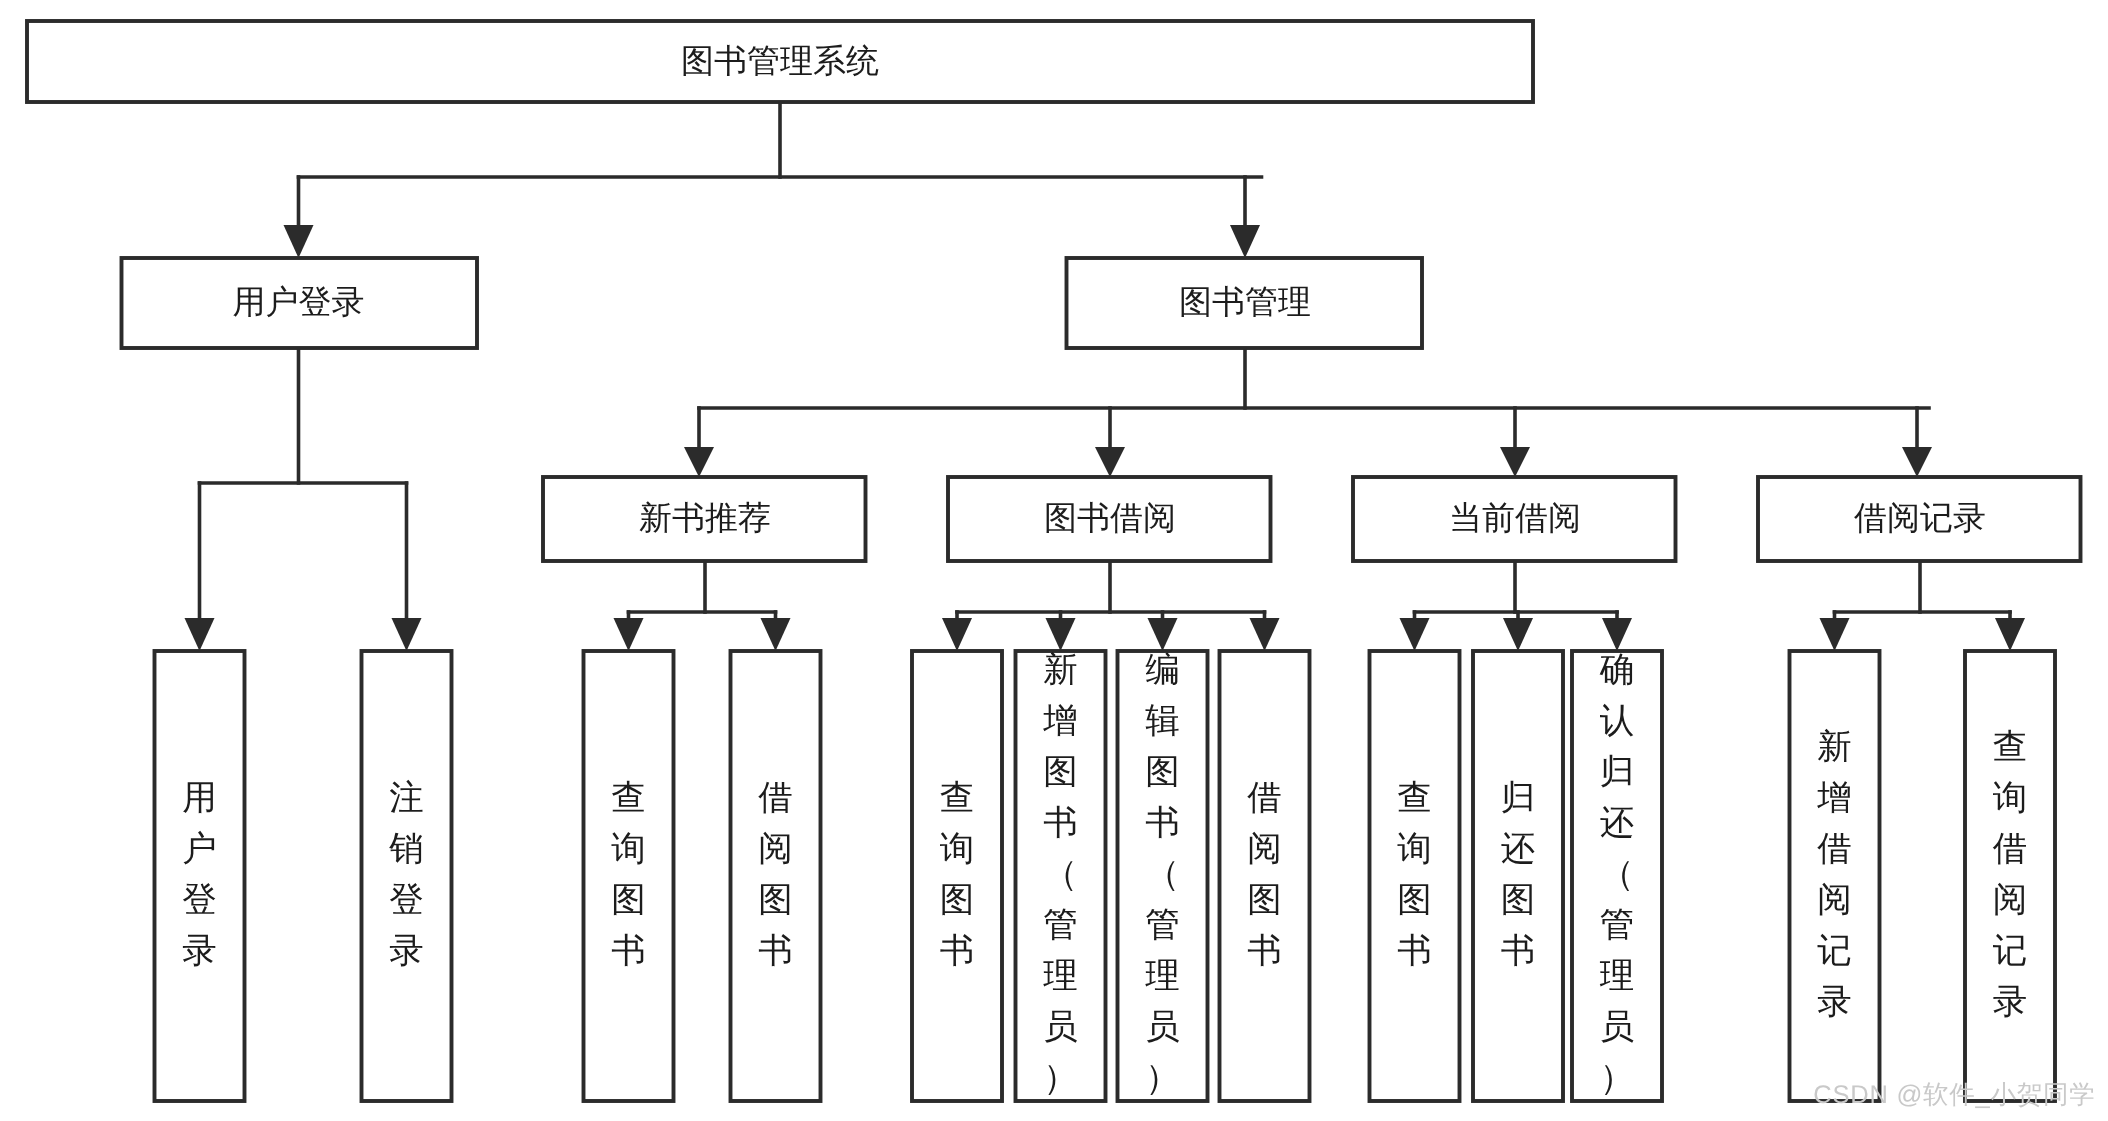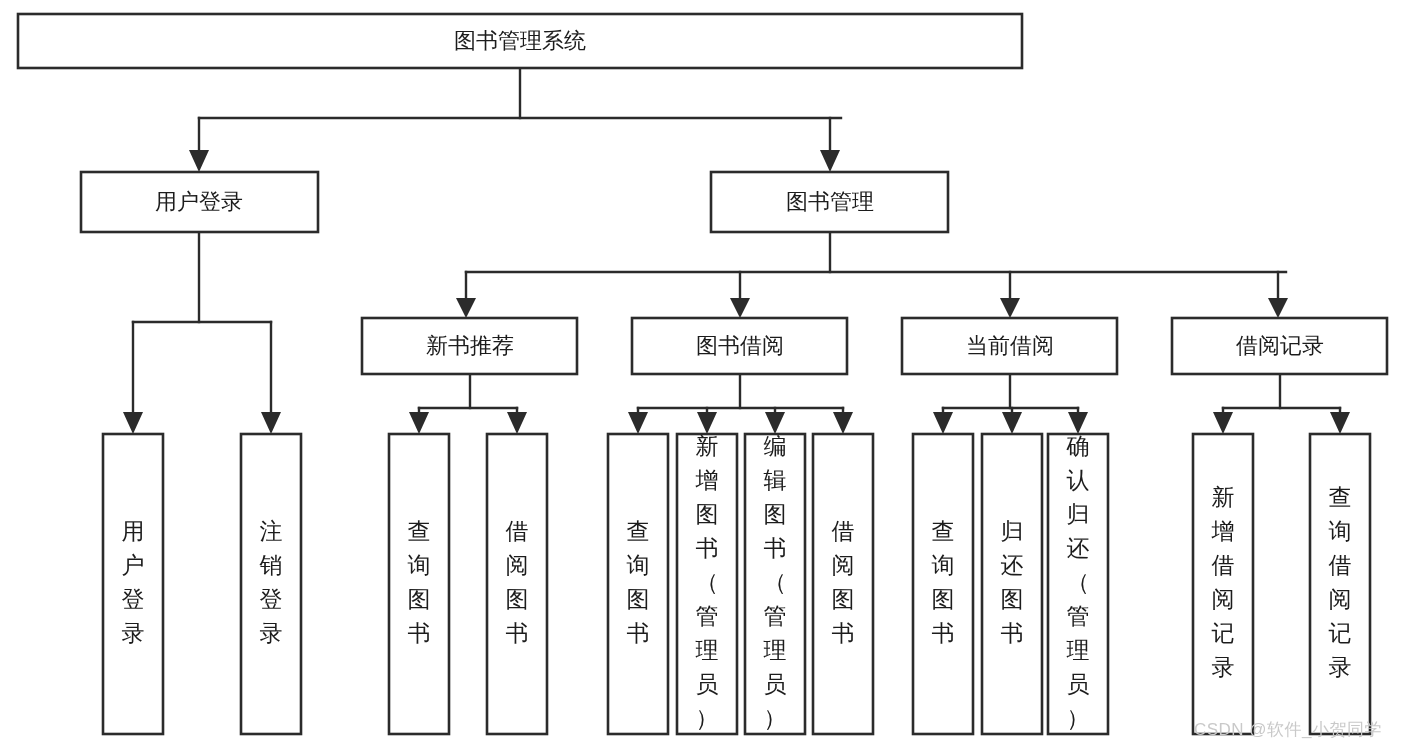--- a/index.html
+++ b/index.html
@@ -44,21 +44,21 @@
     dominant-baseline: middle;
   }
   .node-label-vertical {
     fill: #1c1c1c;
     font-family: "Liberation Sans", "DejaVu Sans", sans-serif;
     font-size: 23px;
     text-anchor: middle;
   }
   .watermark {
     position: absolute;
-    right: 23px;
+    right: 8px;
     bottom: 6px;
     color: #c9c9c9;
     font-size: 17px;
     font-family: "Liberation Sans", "DejaVu Sans", sans-serif;
     letter-spacing: 0.5px;
     white-space: nowrap;
     user-select: none;
   }
 </style>
 </head>

